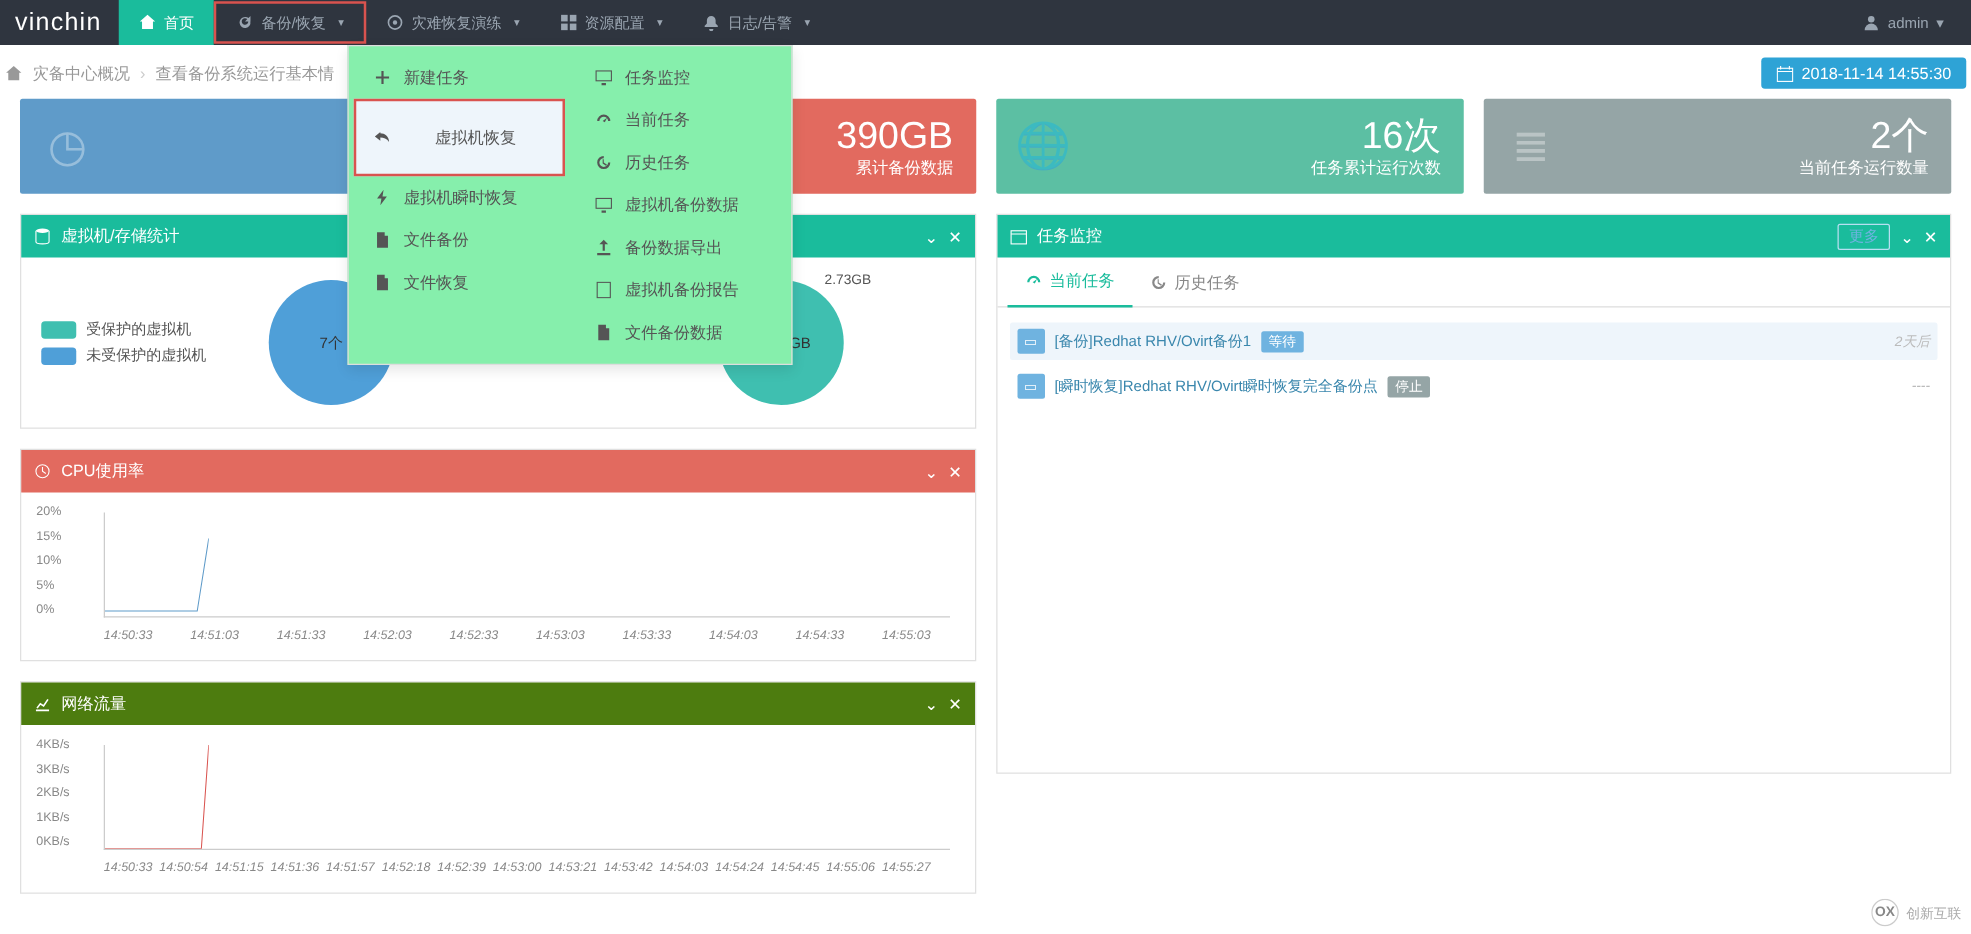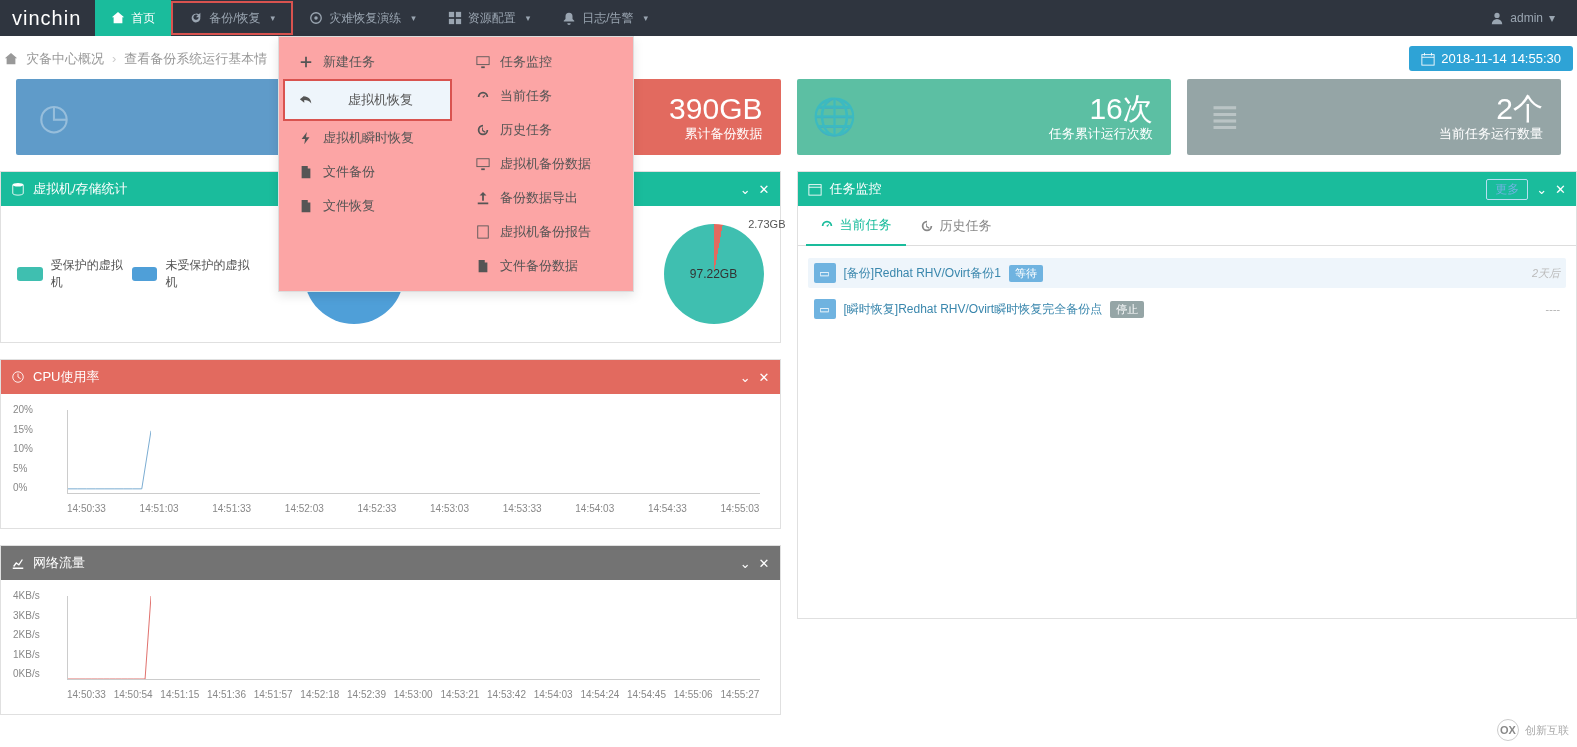--- a/index.html
+++ b/index.html
@@ -9,72 +9,72 @@
 .topnav { background: #2f353f; height: 36px; display: flex; align-items: center; padding: 0 8px; color: #9aa5b1; position: relative; z-index: 10; }
 .brand { color: #fff; font-size: 20px; font-weight: 300; letter-spacing: 1px; padding: 0 14px 0 4px; font-family: Arial; }
 .nav-item { height: 36px; display: flex; align-items: center; padding: 4px 16px; cursor: pointer; color: #9aa5b1; gap: 6px; position: relative; }
 .nav-item.active { background: #1abc9c; color: #fff; }
 .nav-item.highlight { border: 2px solid #d9534f; height: 34px; margin: 1px 0; }
 .nav-item .caret { font-size: 9px; margin-left: 4px; }
 .nav-spacer { flex: 1; }
 .nav-user { color: #9aa5b1; display: flex; align-items: center; gap: 6px; padding: 0 14px; cursor: pointer; }
 
 
-.dropdown { position: absolute; top: 36px; left: 278px; background: #fca5a5; border: 1px solid #ddd; box-shadow: 0 4px 10px rgba(0,0,0,0.1); display: flex; z-index: 100; }
+.dropdown { position: absolute; top: 36px; left: 278px; background: #86efac; border: 1px solid #ddd; box-shadow: 0 4px 10px rgba(0,0,0,0.1); display: flex; z-index: 100; }
 .dd-col { padding: 8px 0; min-width: 177px; }
 .dd-item { padding: 8px 20px; display: flex; align-items: center; gap: 10px; color: #555; cursor: pointer; font-size: 13px; }
 .dd-item.hover { background: #eef5fb; }
-.dd-item.hl { border: 2px solid #d9534f; margin: 0 4px; padding: 10px 14px; gap: 35px; }
+.dd-item.hl { border: 2px solid #d9534f; margin: 0 4px; padding: 20px 14px; gap: 35px; }
 
 
 .crumb-row { display: flex; align-items: center; padding: 10px 4px 8px; }
 .crumb { color: #999; font-size: 13px; display: flex; align-items: center; gap: 8px; }
 .crumb .sep { color: #ccc; }
 .timestamp { margin-left: auto; background: #2ea3d6; color: #fff; padding: 5px 12px; border-radius: 3px; display: flex; align-items: center; gap: 6px; font-size: 13px; }
 
 
 .tiles { display: flex; gap: 16px; padding: 0 16px 16px; }
 .tile { flex: 1; height: 76px; color: #fff; display: flex; align-items: center; padding: 0 18px 0 10px; border-radius: 2px; }
 .tile .t-icon { font-size: 36px; opacity: 0.35; width: 56px; text-align: center; }
 .tile .t-txt { flex: 1; text-align: right; }
 .tile .t-val { font-size: 30px; font-weight: 300; line-height: 1.1; }
 .tile .t-lbl { font-size: 13px; }
 .tile.blue { background: #5f9bc9; }
 .tile.red { background: #e26a5f; }
 .tile.green { background: #5cbfa3; }
 .tile.gray { background: #95a5a6; }
 
 
-.main { display: flex; gap: 16px; padding: 0 0 16px; align-items: flex-start; }
+.main { display: flex; gap: 16px; padding: 0 16px 16px; align-items: flex-start; }
 .col { flex: 1; display: flex; flex-direction: column; gap: 16px; }
 
 
 .panel { border: 1px solid #e0e0e0; background: #fff; }
 .panel-hd { height: 34px; display: flex; align-items: center; padding: 0 10px; color: #fff; gap: 8px; font-size: 13px; }
 .panel-hd .hd-actions { margin-left: auto; display: flex; align-items: center; gap: 8px; }
 .panel-hd .hd-act { cursor: pointer; font-size: 13px; }
 .hd-teal { background: #1abc9c; }
 .hd-red { background: #e26a5f; }
-.hd-purple { background: #737373; }
+.hd-purple { background: #4d7c0f; }
 .panel-bd { padding: 12px; position: relative; }
 
 
 .pie-wrap { display: flex; align-items: center; gap: 40px; padding: 6px 4px; }
-.legend { display: flex; flex-direction: row; gap: 4px; font-size: 12px; color: #555; }
+.legend { display: flex; flex-direction: column; gap: 4px; font-size: 12px; color: #555; }
 .lg-row { display: flex; align-items: center; gap: 8px; }
 .lg-sw { width: 28px; height: 14px; border-radius: 3px; }
 .pies { display: flex; gap: 260px; margin-left: 10px; }
 .pie { width: 100px; height: 100px; border-radius: 50%; position: relative; display: flex; align-items: center; justify-content: center; font-size: 12px; color: #333; }
 .pie-lbl { position: absolute; font-size: 11px; color: #555; }
 
 
 .chart { position: relative; height: 110px; padding: 4px 0 0 50px; }
 .ylab { position: absolute; left: 0; width: 46px; font-size: 10px; color: #888; }
 .chart-area { position: absolute; left: 54px; right: 8px; top: 4px; bottom: 22px; border-left: 1px solid #ccc; border-bottom: 1px solid #ccc; }
-.xlabels { position: absolute; left: 54px; right: 8px; bottom: 2px; display: flex; justify-content: space-between; font-size: 10px; color: #888; }
+.xlabels { position: absolute; left: 54px; right: 23px; bottom: 2px; display: flex; justify-content: space-between; font-size: 10px; color: #888; font-style: italic; }
 .cpu-line { position:absolute; left:0; right:0; bottom:0; height:100%; }
 
 
 .task-tabs { border-bottom: 1px solid #ddd; display: flex; padding: 0 8px; }
 .task-tab { padding: 10px 14px; color: #888; cursor: pointer; font-size: 13px; display: flex; align-items: center; gap: 6px; }
 .task-tab.active { color: #1abc9c; border-bottom: 2px solid #1abc9c; margin-bottom: -1px; }
 .task-list { padding: 12px 10px; }
 .task-row { display: flex; align-items: center; gap: 8px; padding: 5px 6px; border-radius: 2px; margin-bottom: 6px; font-size: 12px; }
 .task-row.bg { background: #eef5fb; }
 .task-ic { width: 22px; height: 20px; background: #6fb3e0; border-radius: 2px; display: flex; align-items: center; justify-content: center; color: #fff; font-size: 11px; }

